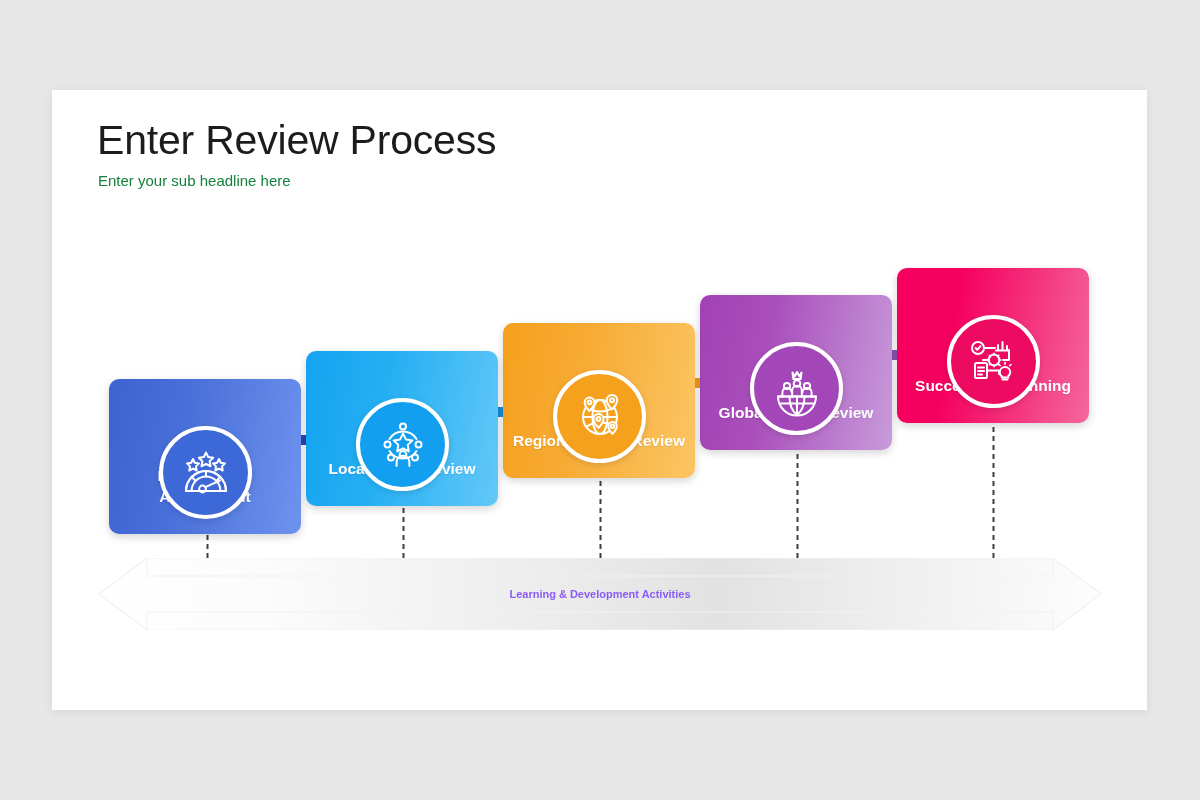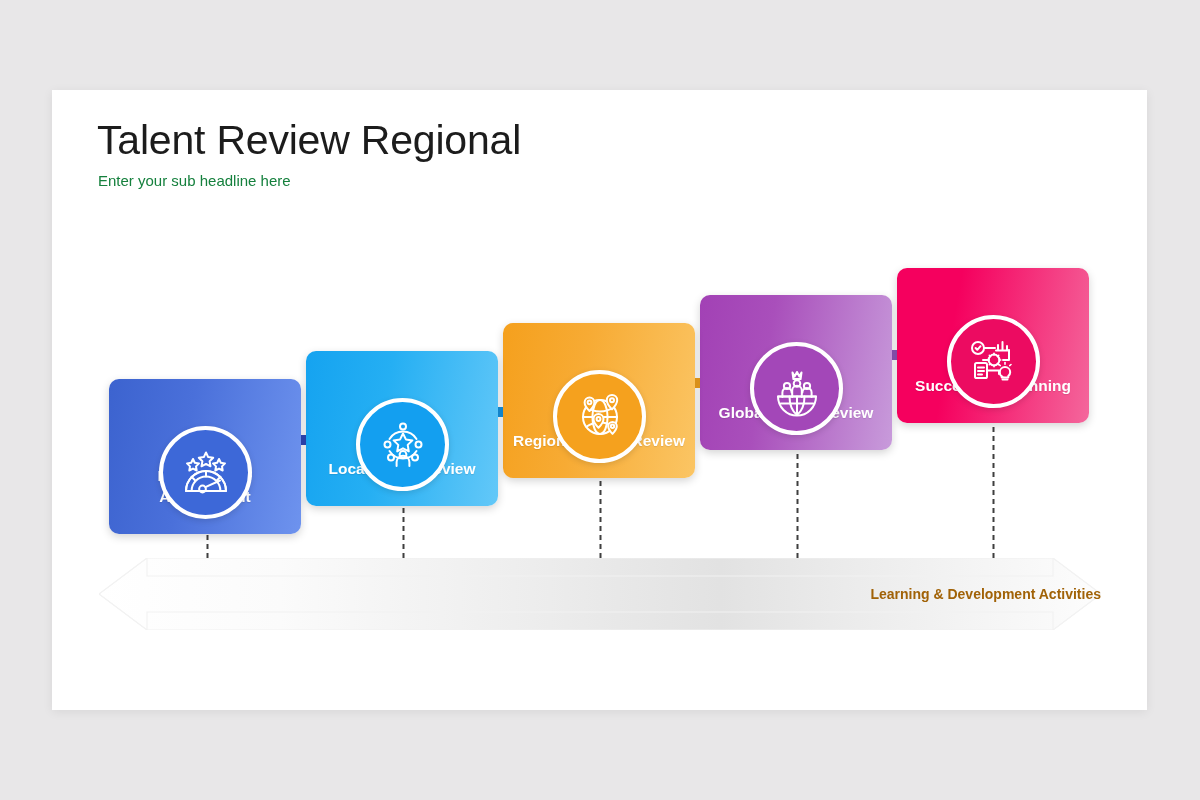--- a/index.html
+++ b/index.html
@@ -122,34 +122,34 @@
   }
   #bottom-bar svg { display: block; }
   #bottom-label {
     position: absolute;
     left: 47px;
     top: 468px;
     width: 1002px;
     height: 72px;
     display: flex;
     align-items: center;
-    justify-content: flex-end;
-    font-size: 14px;
+    justify-content: center;
+    font-size: 11px;
     font-weight: bold;
-    color: #a16207;
+    color: #8b5cf6;
     z-index: 3;
     pointer-events: none;
   }
 </style>
 </head>
 <body>
 
 <div id="slide">
 
-  <div id="title">Talent Review Regional</div>
+  <div id="title">Enter Review Process</div>
   <div id="subtitle">Enter your sub headline here</div>
 
   <div id="stage">
 
     <div class="feeder" style="left:149px; top:422px; height:82px;">
       <svg width="13" height="82" viewBox="0 0 13 82">
         <line x1="6.5" y1="82" x2="6.5" y2="14" stroke="#3f3f3f" stroke-width="2" stroke-dasharray="5,4"></line>
         <polygon points="6.5,0 12,14 1,14" fill="#6d6d6d"></polygon>
       </svg>
     </div>

